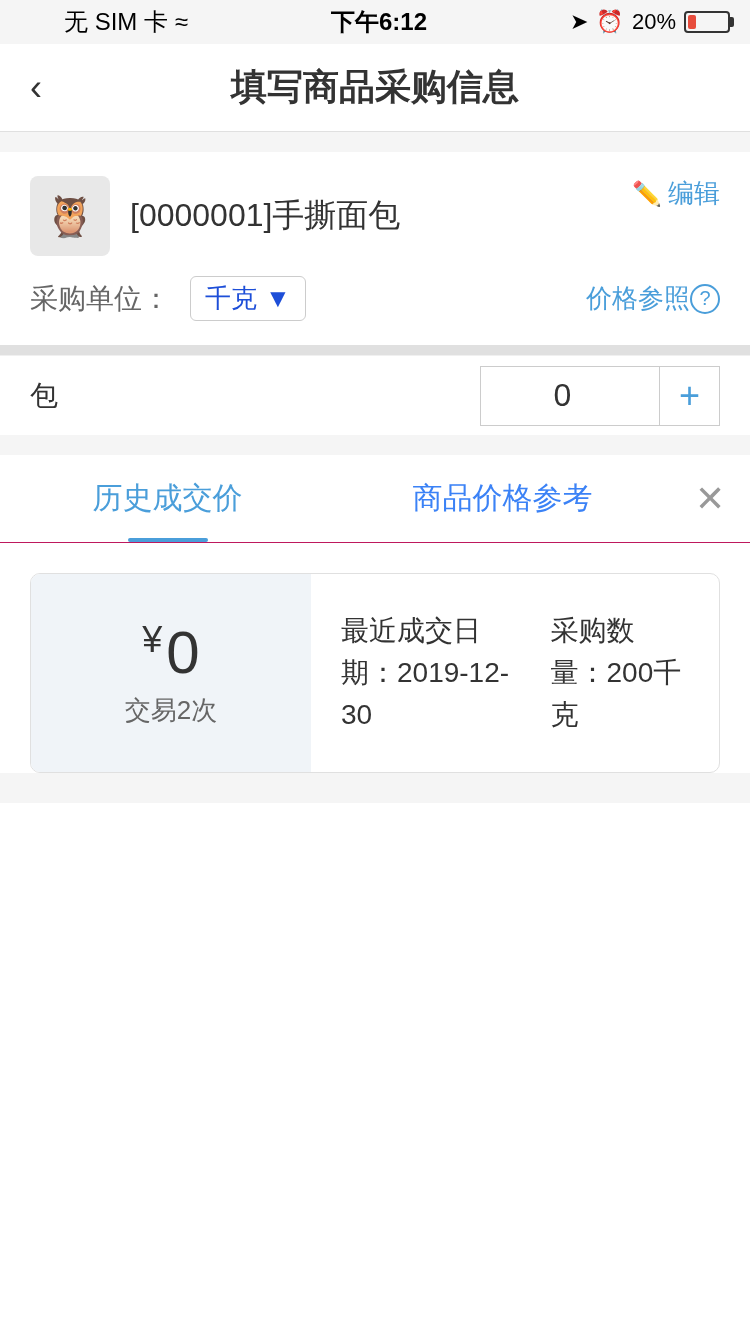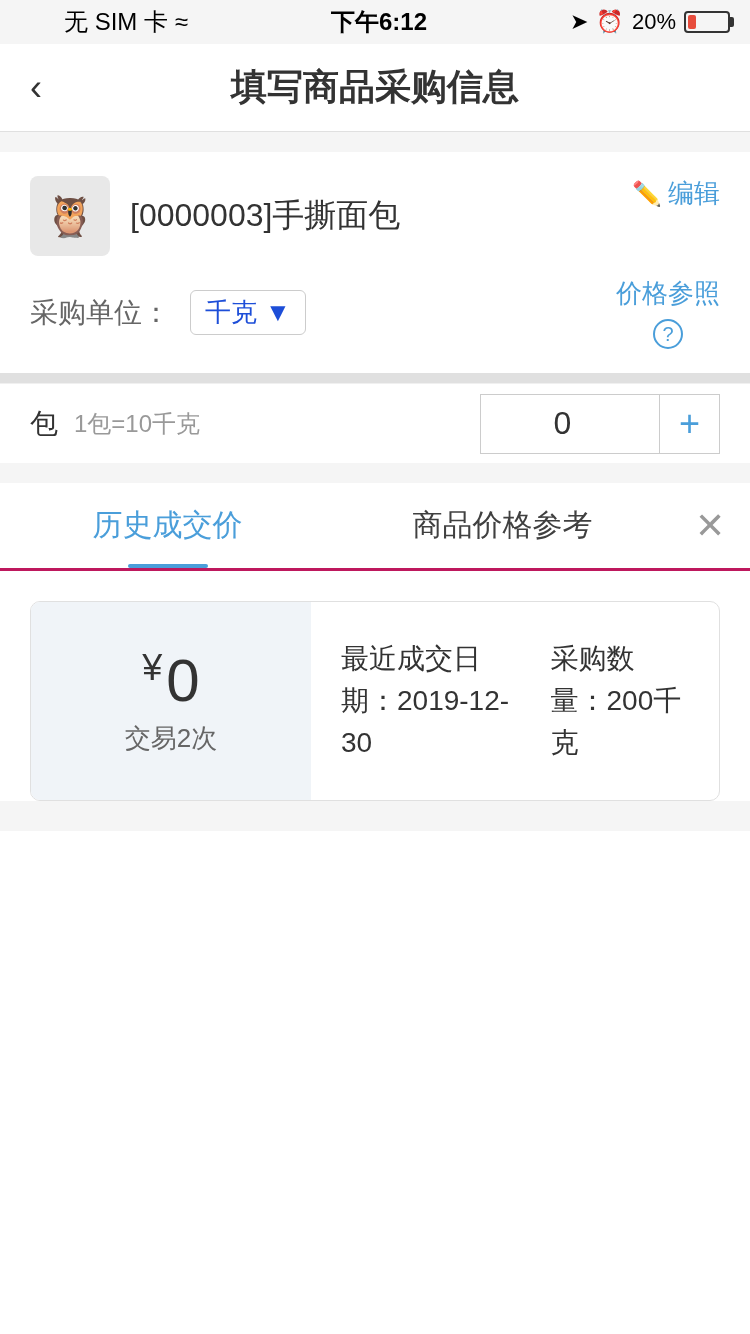--- a/index.html
+++ b/index.html
@@ -136,22 +136,21 @@
       padding: 4px 14px;
       font-size: 26px;
       color: #1d4ed8;
       gap: 8px;
     }
     .price-ref-link {
       font-size: 26px;
       color: #4a9eda;
       display: flex;
       align-items: center;
-      gap: 8px;
-      flex-direction: column;
+      gap: 0;
     }
     .help-circle {
       width: 30px; height: 30px;
       border: 2px solid #4a9eda;
       border-radius: 50%;
       display: inline-flex;
       align-items: center;
       justify-content: center;
       font-size: 20px;
       color: #4a9eda;
@@ -205,39 +204,39 @@
 
     
     .tabs-section {
       background: #ffffff;
       margin-top: 20px;
     }
     .tabs-header {
       display: flex;
       align-items: center;
       height: 88px;
-      border-bottom: 3px solid #be185d;
+      border-bottom: 1px solid #be185d;
       position: relative;
     }
     .tab-item {
       flex: 1;
       display: flex;
       flex-direction: column;
       align-items: center;
       justify-content: center;
       height: 100%;
       font-size: 30px;
       cursor: pointer;
       position: relative;
     }
     .tab-item.active {
       color: #4a9eda;
     }
     .tab-item.inactive {
-      color: #404040;
+      color: #3b82f6;
     }
     .tab-underline {
       position: absolute;
       bottom: 0;
       left: 50%;
       transform: translateX(-50%);
       width: 80px;
       height: 4px;
       background: #4a9eda;
       border-radius: 2px;
@@ -330,21 +329,21 @@
   <span class="nav-title">填写商品采购信息</span>
 </div>
 
 <div class="product-card">
   <div class="product-header">
     <div class="product-left">
       <div class="product-thumb">
         <span class="owl-icon">🦉</span>
       </div>
       <span class="product-name">
-        <span>[0000003]</span><span>手撕面包</span>
+        <span>[0000001]</span><span>手撕面包</span>
       </span>
     </div>
     <div class="edit-link">
       <span class="edit-icon">✏️</span>
       <span>编辑</span>
     </div>
   </div>
   <div class="product-unit-row">
     <div style="display:flex;align-items:center;gap:20px;justify-content:flex-end;">
       <span class="unit-label">采购单位：</span>
@@ -360,21 +359,20 @@
       </div>
     </div>
   </div>
 </div>
 
 <div style="height:10px;background:#e0e0e0;"></div>
 
 <div class="quantity-row">
   <div class="quantity-label">
     <span>包</span>
-    <span class="quantity-sub">1包=10千克</span>
   </div>
   <div class="quantity-input-group">
     <input class="quantity-input" type="number" value="0" style="">
     <div class="quantity-plus">
       <span>+</span>
     </div>
   </div>
 </div>
 
 <div class="tabs-section">

